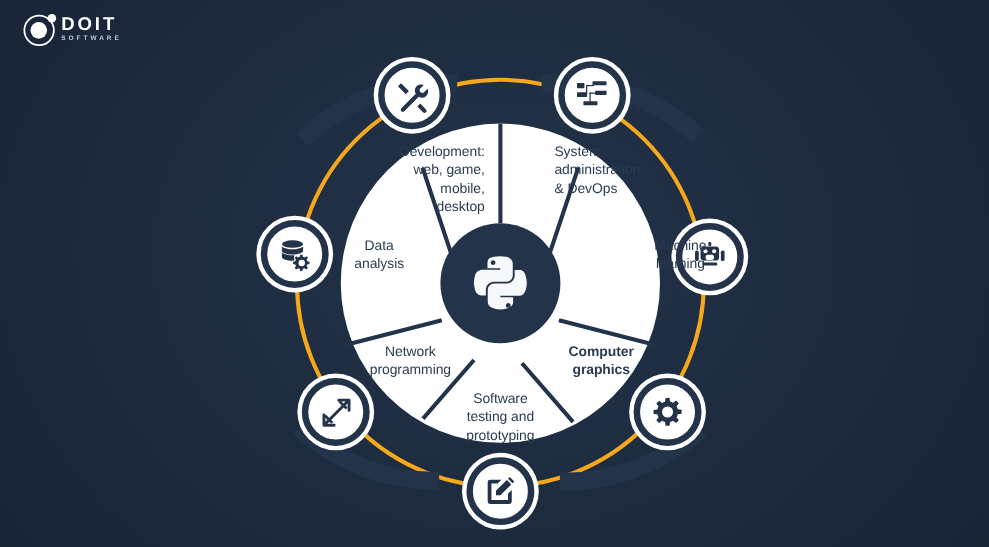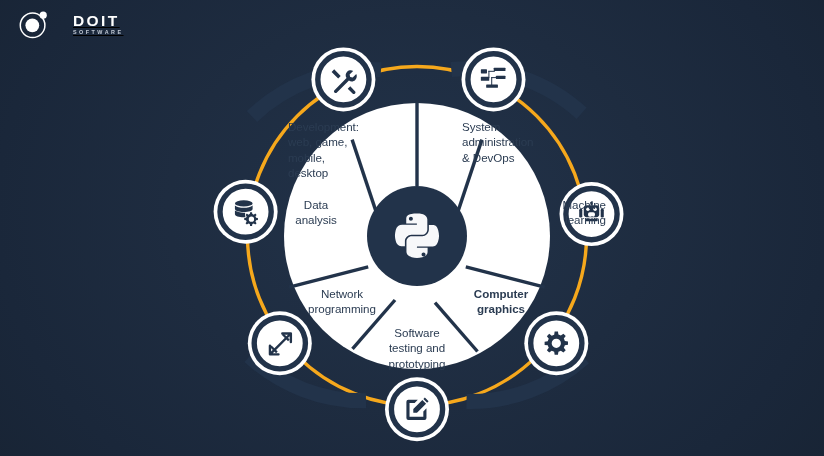--- a/index.html
+++ b/index.html
@@ -11,23 +11,22 @@
   }
   #stage {
     position:absolute; inset:0;
     width:824px; height:456px;
     background:
       radial-gradient(ellipse 640px 520px at 50% 46%, #22334a 0%, #1e2c40 38%, #1a273a 65%, #16212f 100%);
   }
   
   #logo {
     position:absolute; left:18px; top:9px;
-    display:flex; align-items:center; gap:24px;
+    display:flex; align-items:center; gap:2px;
     z-index:6;
-    text-decoration:underline;
   }
   #logo .mark { position:relative; width:31px; height:31px; flex:0 0 auto; }
   #logo .wordmark { display:flex; flex-direction:column; justify-content:center; }
   #logo .doit {
     color:#ffffff; font-size:15.5px; font-weight:bold;
     letter-spacing:2.4px; line-height:1.02;
   }
   #logo .software {
     color:#c3cbd6; font-size:5.4px; font-weight:bold;
     letter-spacing:2.5px; line-height:1.3; margin-top:1px;
@@ -172,25 +171,25 @@
       <circle cx="245.6" cy="211.7" r="25.6" fill="none" stroke="#22334a" stroke-width="5.4"></circle>
       <g transform="translate(245.6,211.7) scale(0.0295) translate(-512,-512)">
         <ellipse cx="450" cy="230" rx="300" ry="105" fill="#22334a"></ellipse>
         <path fill="#22334a" d="M150 300v120c0 58 134 105 300 105s300-47 300-105V300c-55 52-176 80-300 80s-245-28-300-80z"></path>
         <path fill="#22334a" d="M150 475v120c0 58 134 105 300 105 20 0 40-1 58-2-10-28-16-58-16-90 0-22 3-44 8-64-17 1-33 2-50 2-124 0-245-28-300-71z"></path>
         <path fill="#22334a" d="M690 530l40 0 11 62a190 190 0 0 1 48 20l50-38 46 46-38 50a190 190 0 0 1 20 48l62 11v65l-62 11a190 190 0 0 1-20 48l38 50-46 46-50-38a190 190 0 0 1-48 20l-11 62h-65l-11-62a190 190 0 0 1-48-20l-50 38-46-46 38-50a190 190 0 0 1-20-48l-62-11v-65l62-11a190 190 0 0 1 20-48l-38-50 46-46 50 38a190 190 0 0 1 48-20l11-62h17zM710 676a90 90 0 1 0 0 180 90 90 0 0 0 0-180z"></path>
       </g>
     </g>
   </svg>
 
-  <div class="seg-label" style="left:288px; top:119px; width:116px; ">Development:<br>web, game,<br>mobile,<br>desktop</div>
+  <div class="seg-label" style="left:288px; top:119px; width:116px; text-align:right;">Development:<br>web, game,<br>mobile,<br>desktop</div>
 
   <div class="seg-label" style="left:440px; top:119px; width:120px; text-align:left;margin-left:22px;">System<br>administration<br>&amp; DevOps</div>
 
-  <div class="seg-label" style="left:496px; top:197px; width:110px; text-align:right;">Machine<br>learning</div>
+  <div class="seg-label" style="left:512px; top:197px; width:110px; text-align:center;">Machine<br>learning</div>
 
   <div class="seg-label" style="left:446px; top:286px; width:110px; text-align:center;font-weight:bold;">Computer<br>graphics</div>
 
   <div class="seg-label" style="left:362px; top:325px; width:110px; text-align:center;">Software<br>testing and<br>prototyping</div>
 
   <div class="seg-label" style="left:266px; top:197px; width:100px; text-align:center;">Data<br>analysis</div>
 
   <div class="seg-label" style="left:287px; top:286px; width:110px; text-align:center;">Network<br>programming</div>
 
 </div>

